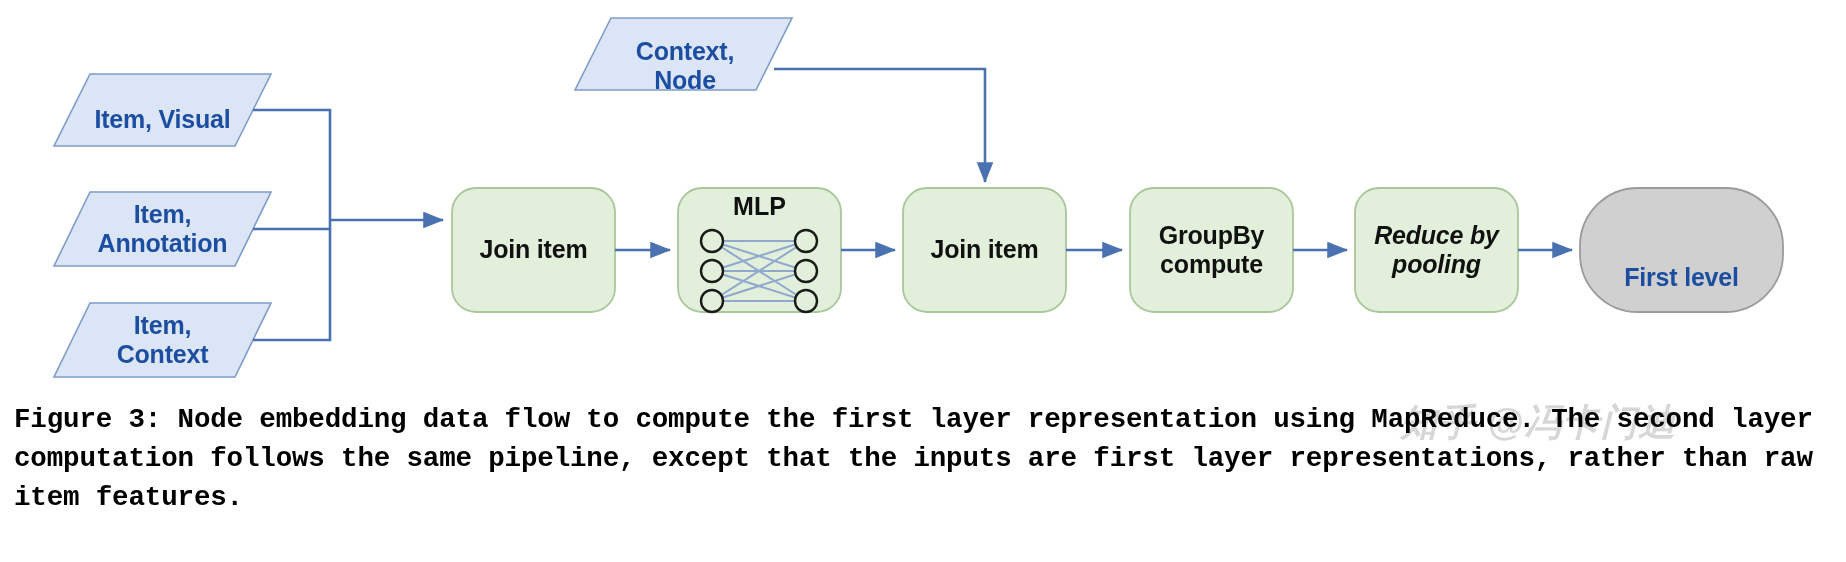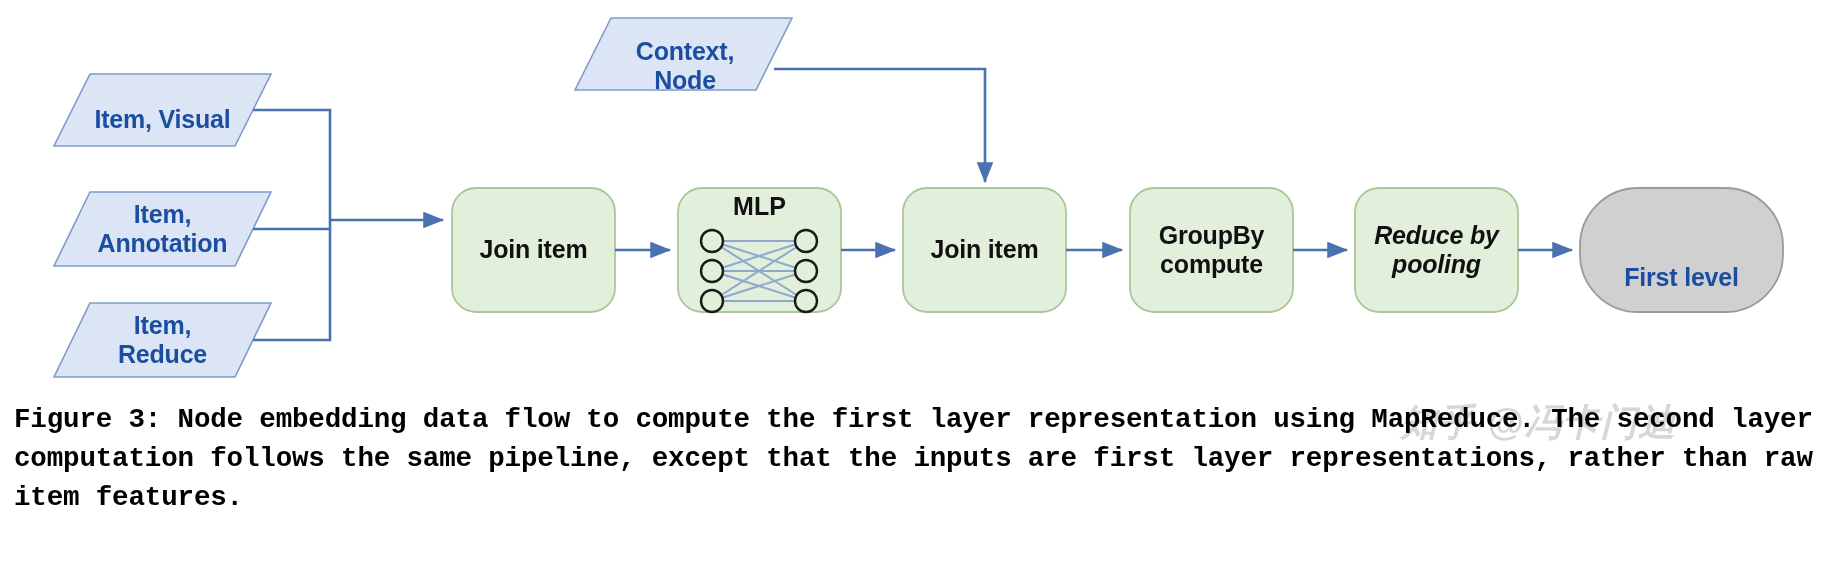--- a/index.html
+++ b/index.html
@@ -154,21 +154,21 @@
     <span>Item, Visual</span>
   </div>
 
   <div class="node-label label-blue" style="left:54px; top:192px; width:217px; height:74px; flex-direction:column;">
     <span>Item,</span>
     <span>Annotation</span>
   </div>
 
   <div class="node-label label-blue" style="left:54px; top:303px; width:217px; height:74px; flex-direction:column;">
     <span>Item,</span>
-    <span>Reduce</span>
+    <span>Context</span>
   </div>
 
   <div class="node-label label-blue" style="left:578px; top:18px; width:214px; height:72px; flex-direction:column;margin-top:12px;">
     <span>Context,</span>
     <span>Node</span>
   </div>
 
   <div class="node-label label-dark" style="left:452px; top:188px; width:163px; height:124px;">
     <span>Join item</span>
   </div>

